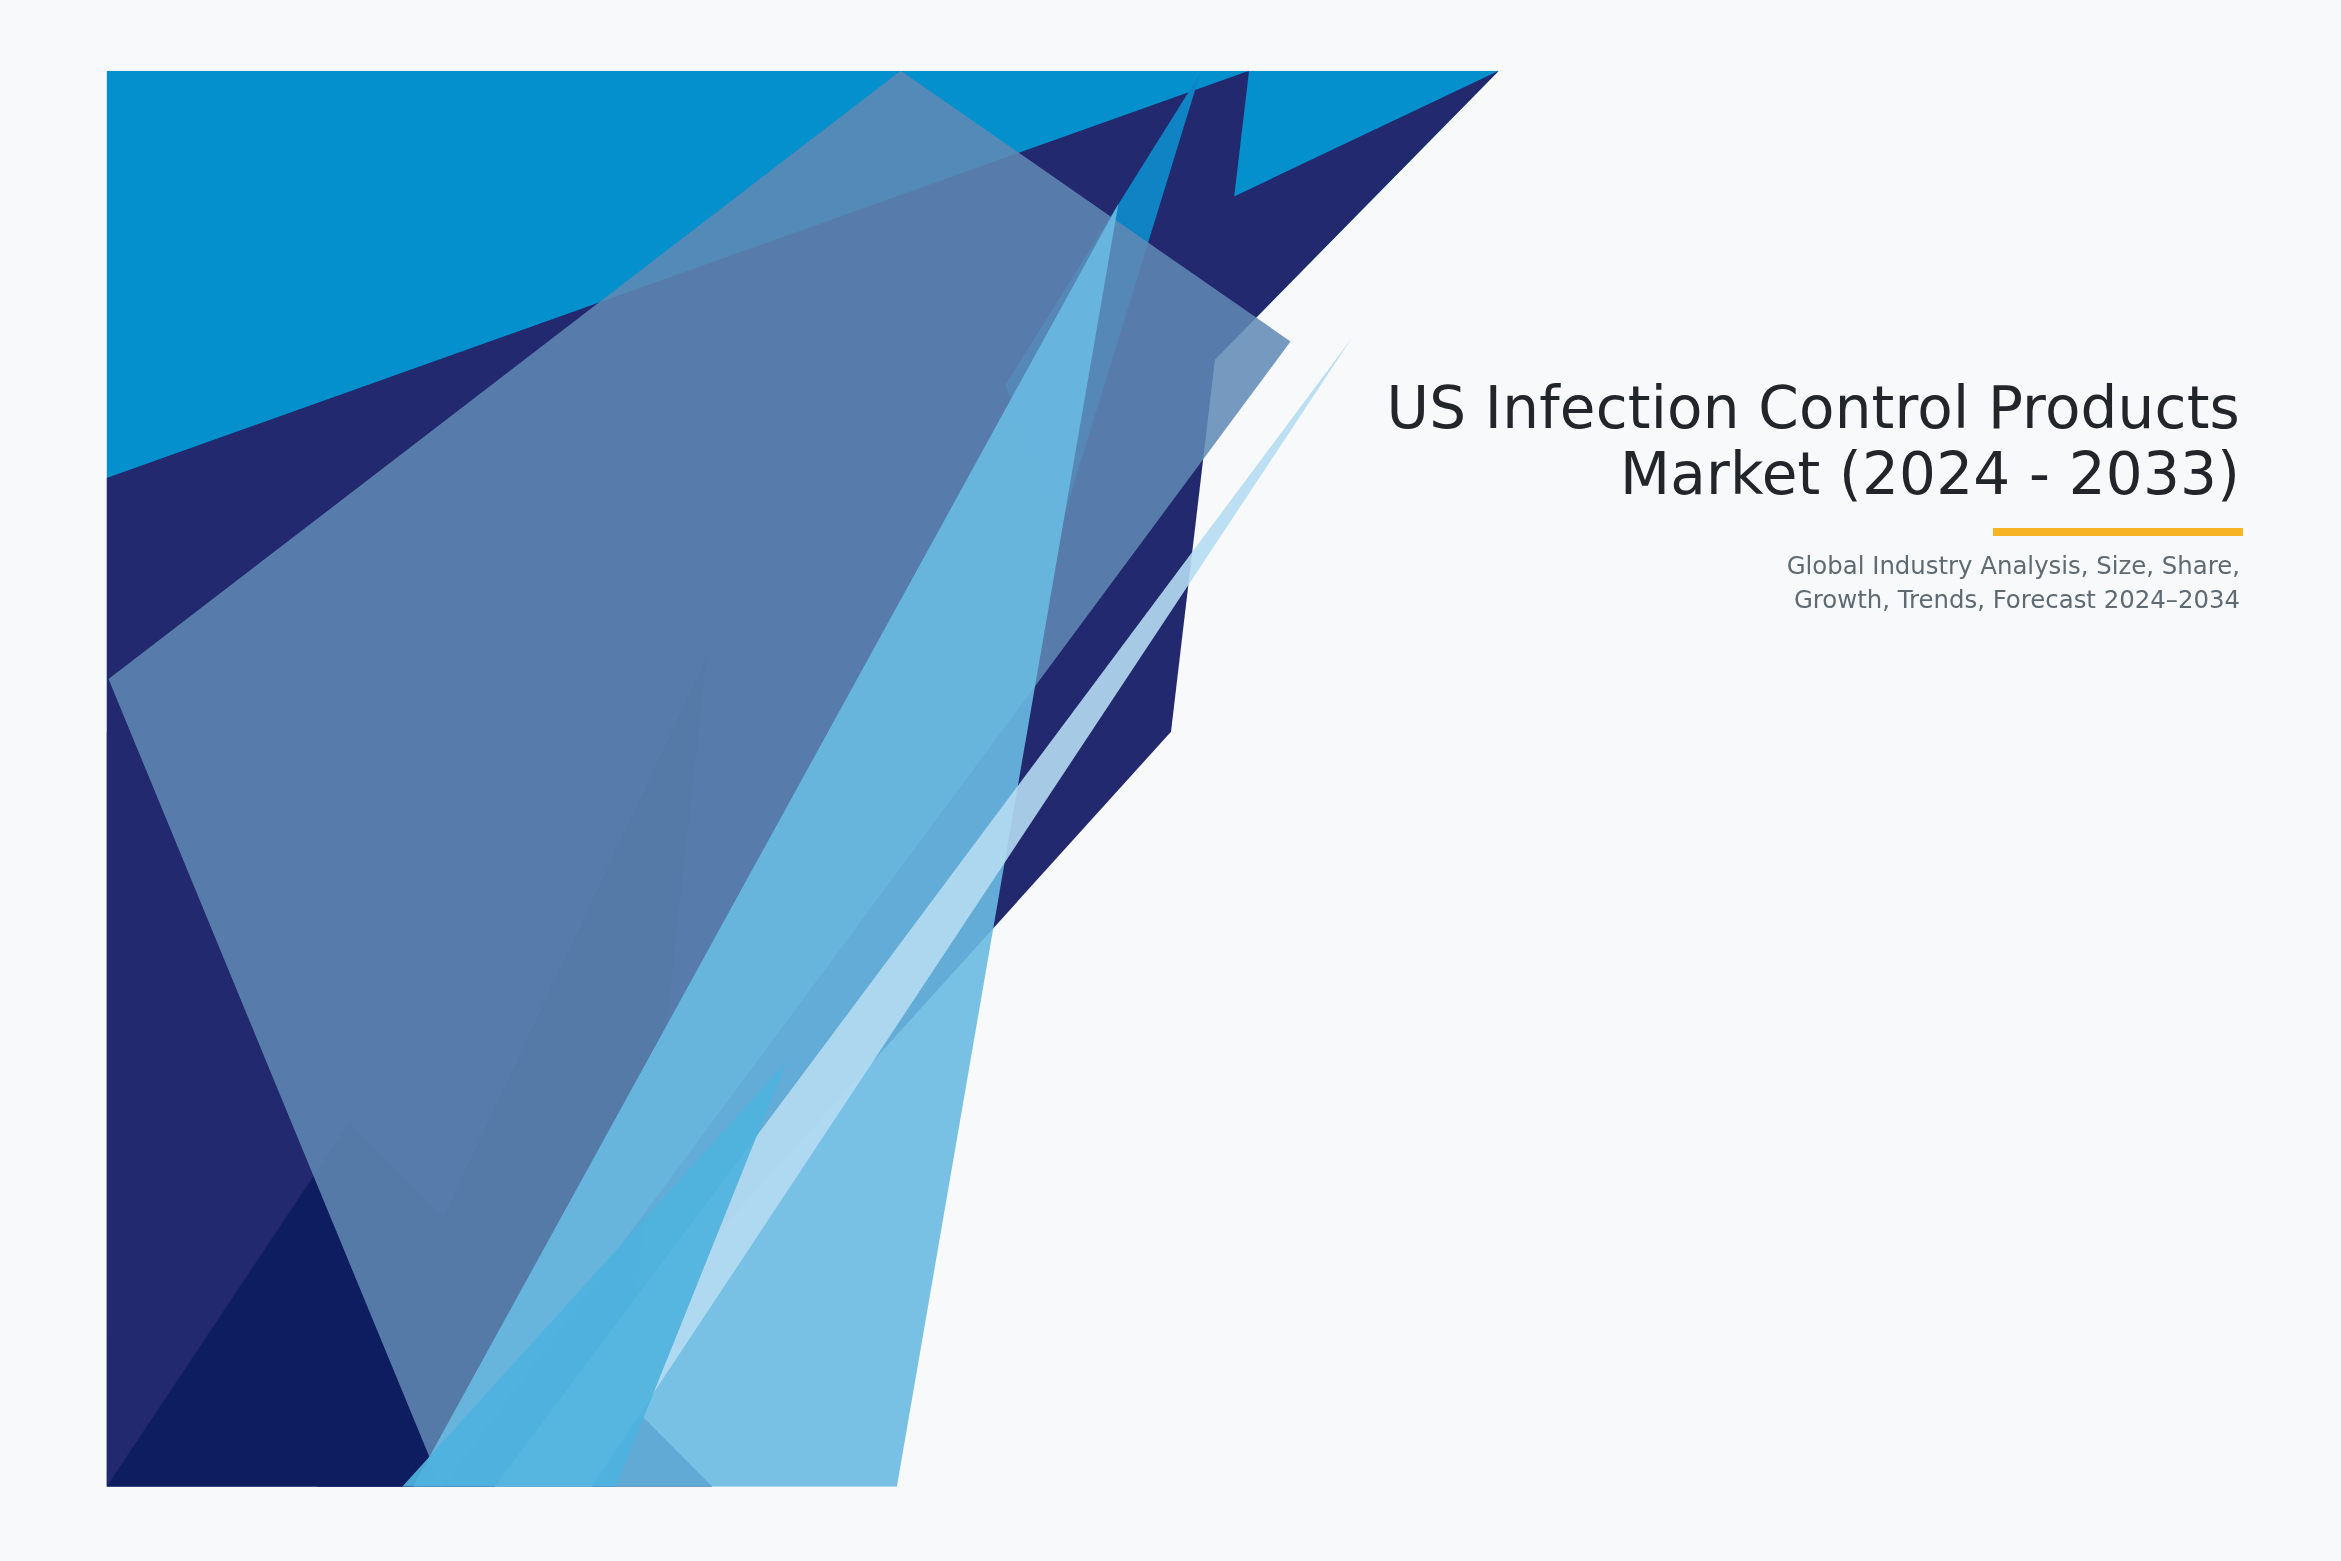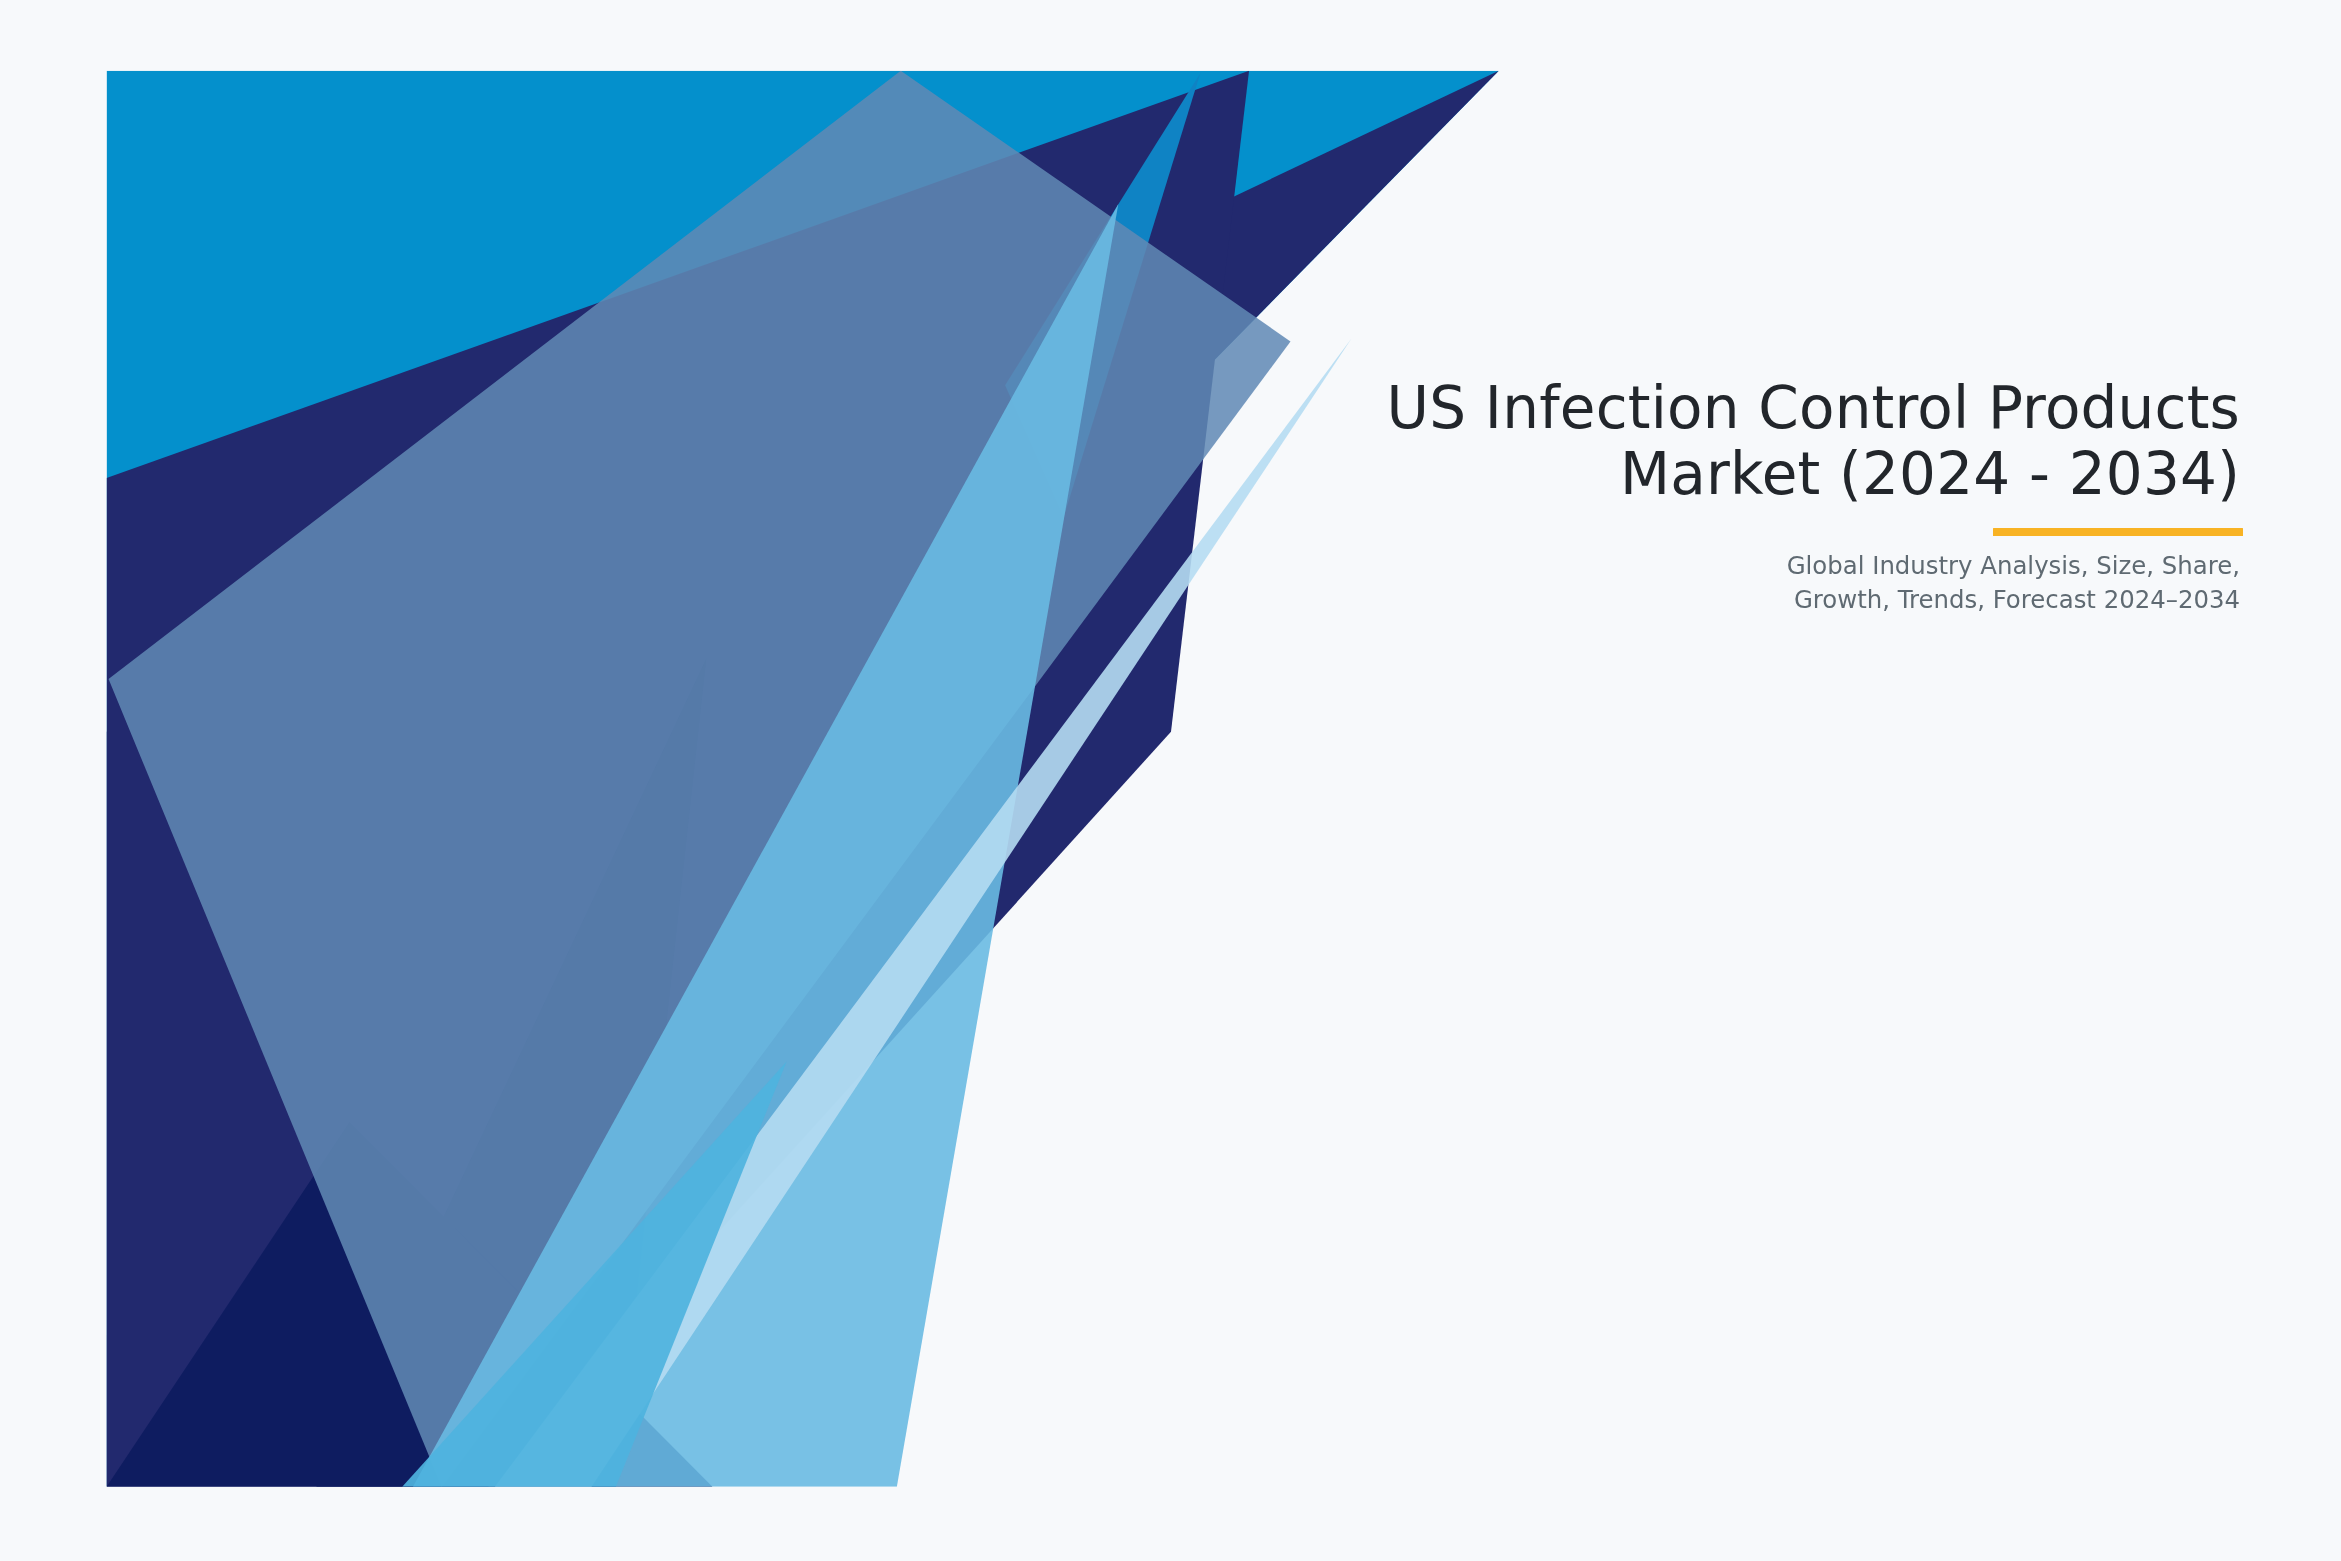--- a/index.html
+++ b/index.html
@@ -115,21 +115,21 @@
       <polygon points="2770,694 1212,3048 1014,3048" fill="#b5dcf2" opacity="0.9"></polygon>
 
       <polygon points="1612,2176 1262,3048 824,3048" fill="#4eb3de" opacity="0.92"></polygon>
     </g>
   </svg>
 
   <div id="text-block">
 
     <div id="title-wrap">
       <h1 id="page-title">US Infection Control Products
-Market (2024 - 2034)</h1>
+Market (2024 - 2033)</h1>
       <span id="title-highlight"></span>
     </div>
 
     <p id="page-subtitle">Global Industry Analysis, Size, Share,
 Growth, Trends, Forecast 2024–2034</p>
 
   </div>
 
 </div>
 

